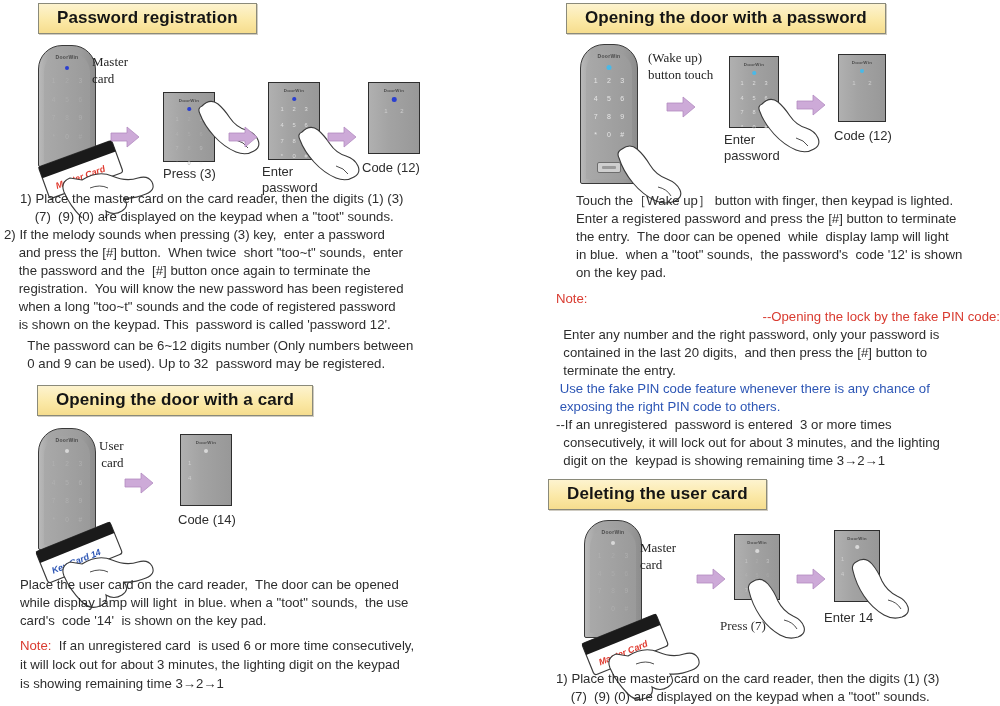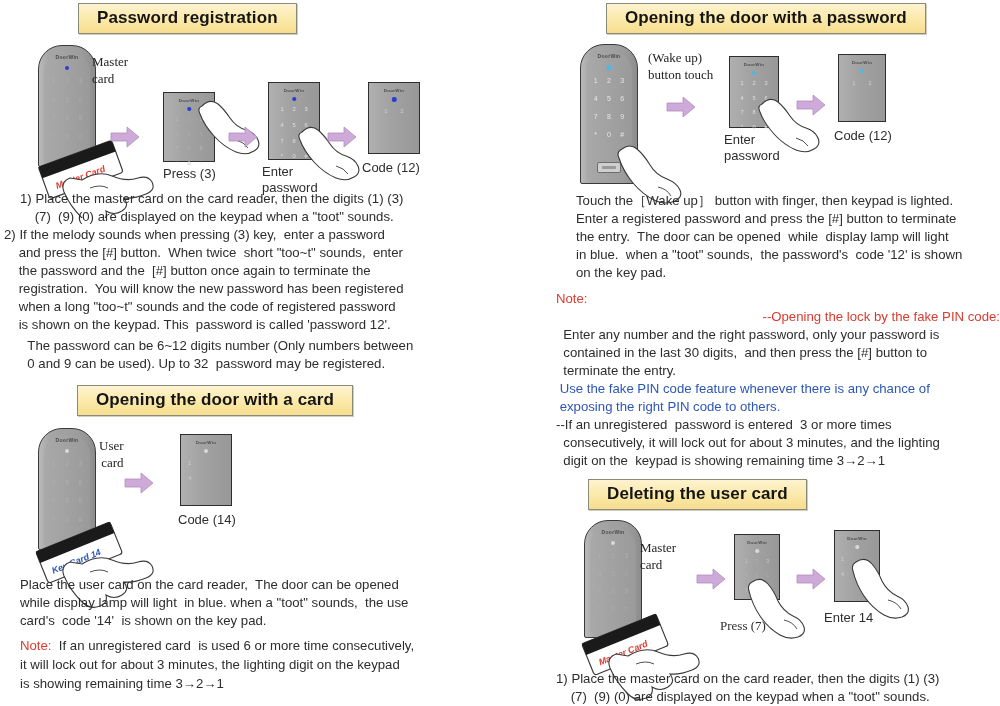--- a/index.html
+++ b/index.html
@@ -26,21 +26,20 @@
     background: linear-gradient(to bottom, #fdf3cf 0%, #fbe9a8 55%, #f6dd8e 100%);
     border: 1px solid #8a8a7a;
     box-shadow: 1px 1px 0 rgba(120,110,80,0.35);
     padding: 4px 18px 5px 18px;
     font-size: 17px;
     font-weight: bold;
     color: #151515;
     letter-spacing: 0.1px;
     white-space: nowrap;
     line-height: 1.15;
-    margin-left: 40px;
   }
 
   
   .body-text {
     font-size: 13.2px;
     line-height: 1.36;
     color: #2d2d2d;
     white-space: pre-wrap;
   }
   .body-text.red   { color: #d93b30; text-align: right; }
@@ -400,21 +399,21 @@
     <div class="body-text" style="position:absolute;left:68px;top:192px;width:424px;">Touch the［Wake up］ button with finger, then keypad is lighted.
 Enter a registered password and press the [#] button to terminate
 the entry.  The door can be opened  while  display lamp will light
 in blue.  when a "toot" sounds,  the password's  code '12' is shown
 on the key pad.</div>
 
     <div style="position:absolute;left:48px;top:290px;width:444px;">
       <div class="note-label">Note:</div>
       <div class="body-text red">--Opening the lock by the fake PIN code:</div>
       <div class="body-text">  Enter any number and the right password, only your password is
-  contained in the last 30 digits,  and then press the [#] button to
+  contained in the last 20 digits,  and then press the [#] button to
   terminate the entry.</div>
       <div class="body-text blue"> Use the fake PIN code feature whenever there is any chance of
  exposing the right PIN code to others.</div>
       <div class="body-text">--If an unregistered  password is entered  3 or more times
   consecutively, it will lock out for about 3 minutes, and the lighting
   digit on the  keypad is showing remaining time 3→2→1</div>
     </div>
 
     <div style="position:absolute;left:40px;top:479px;">
       <div class="banner">Deleting the user card</div>

